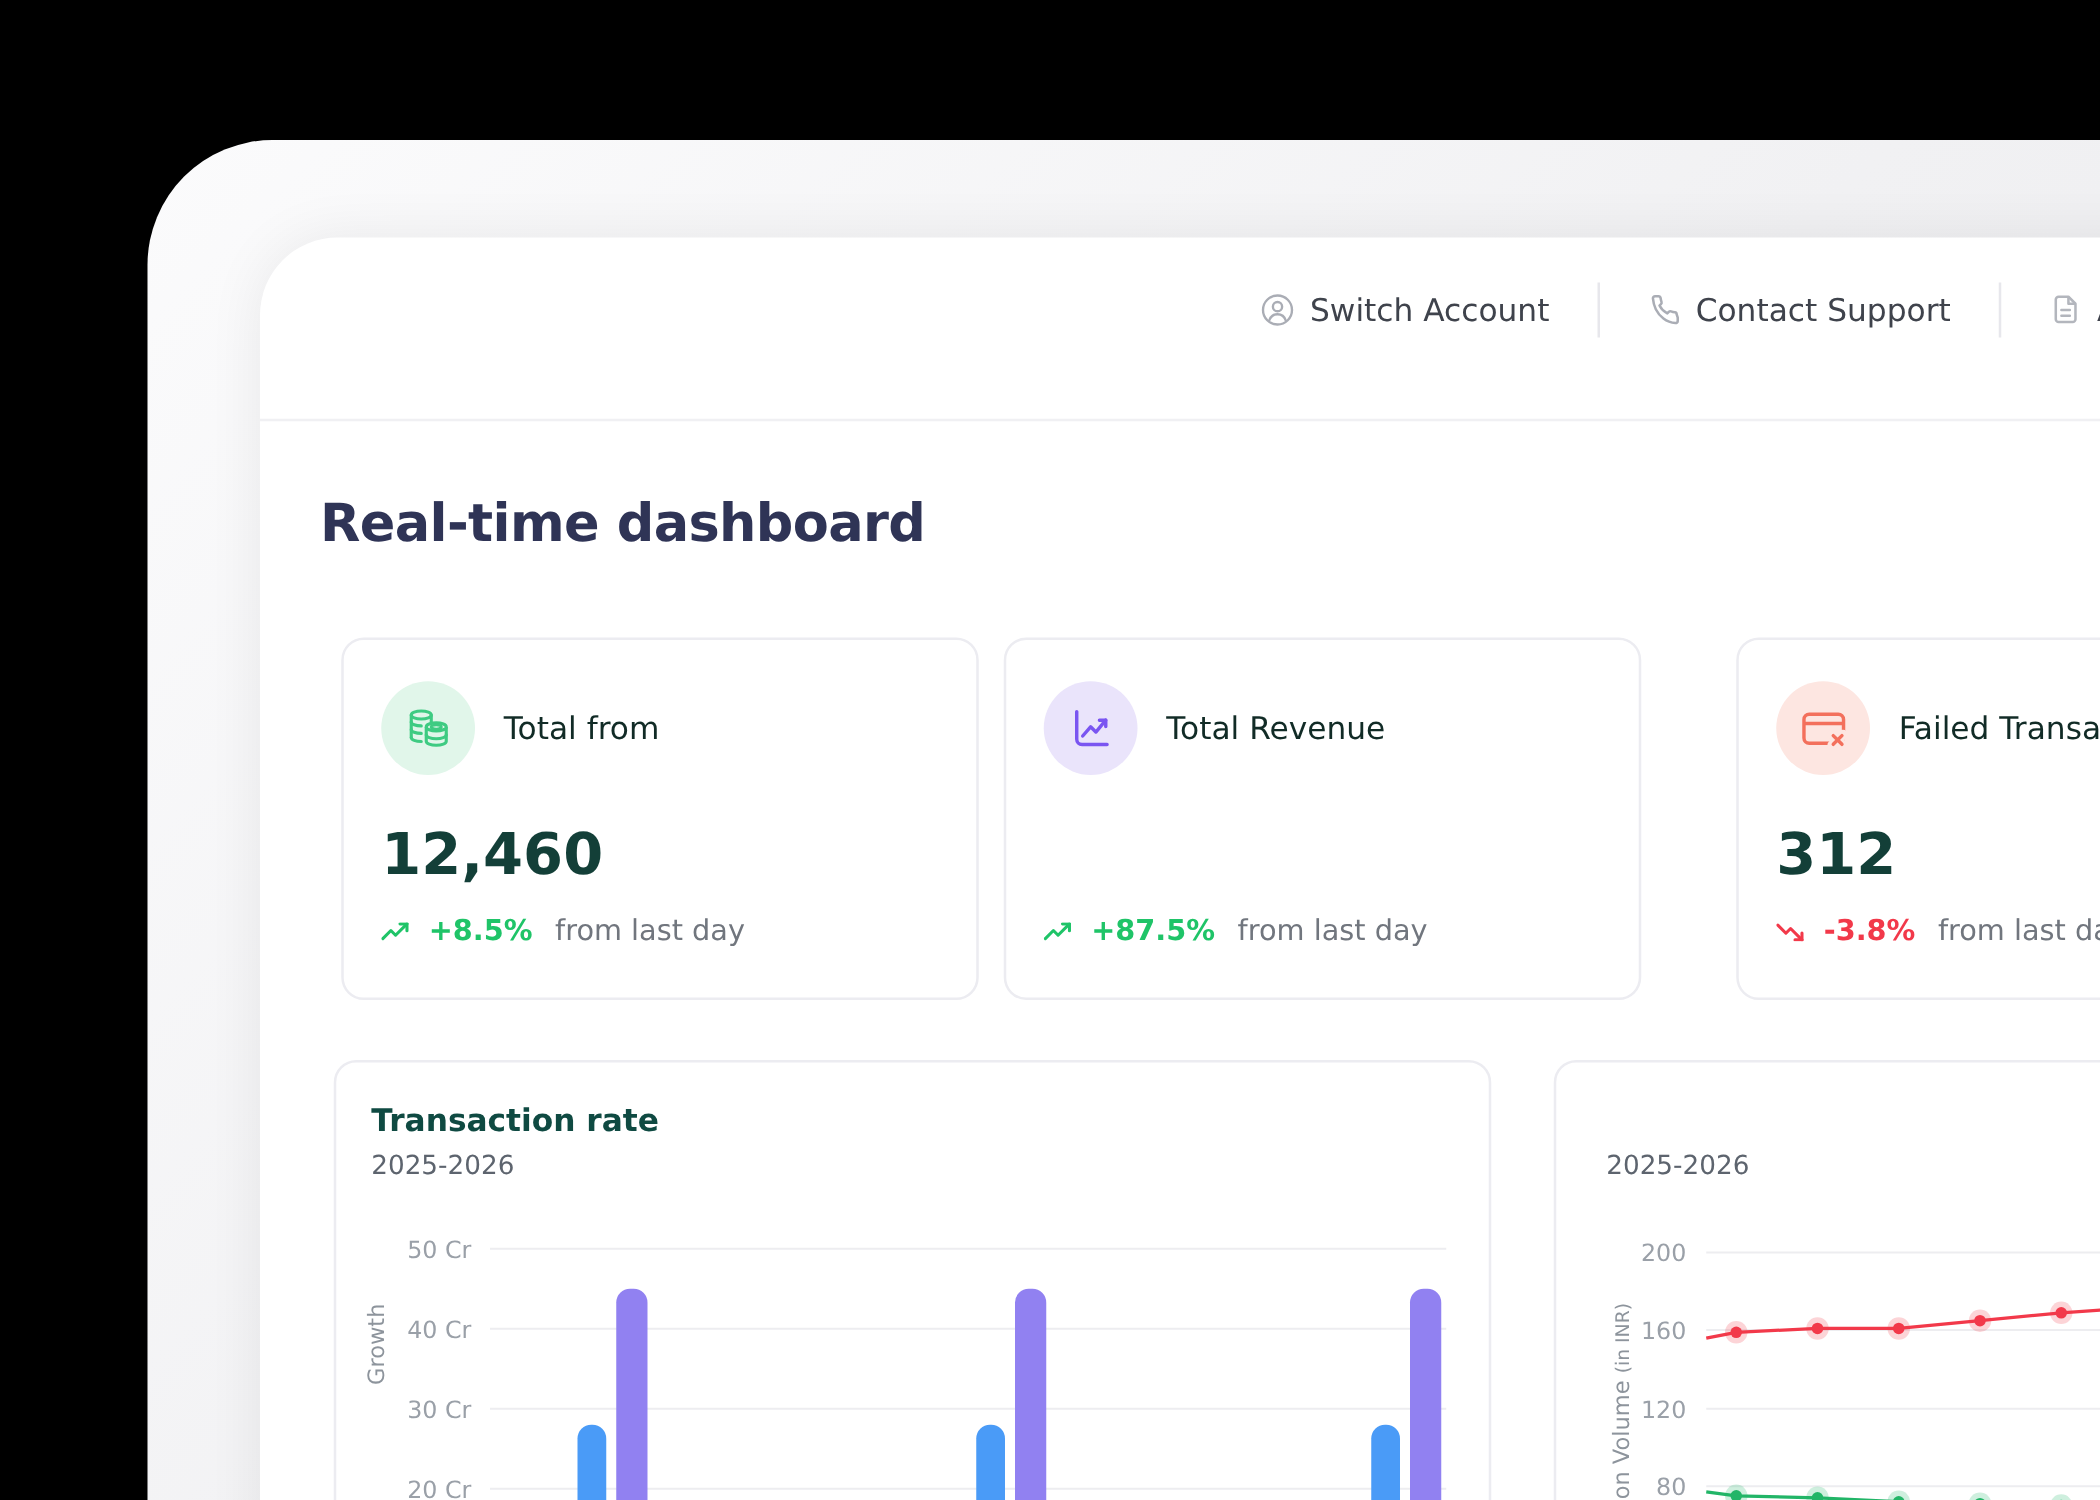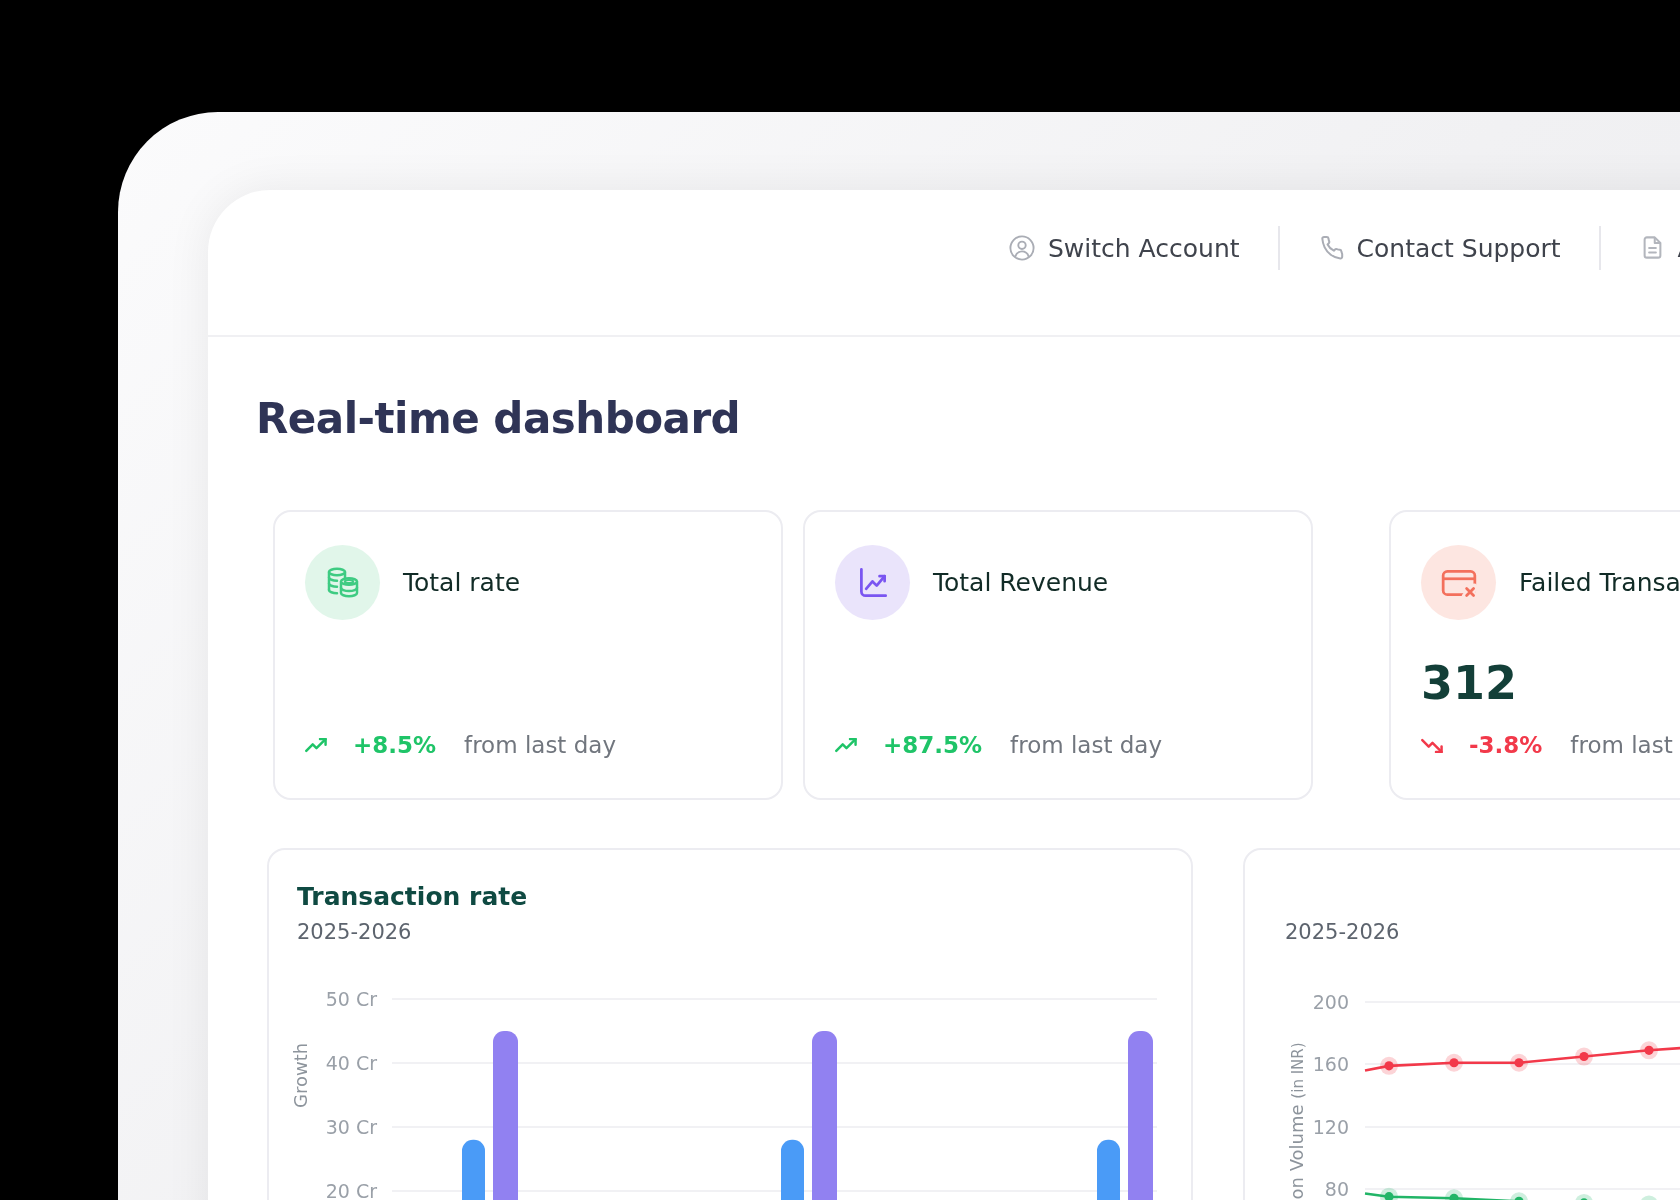--- a/index.html
+++ b/index.html
@@ -51,21 +51,21 @@
   }
   .stat-label {
     position:absolute; left:128px; top:56px; font-size:25px; color:#112b26; font-weight:500;
     white-space:nowrap;
   }
   .stat-value {
     position:absolute; left:30px; top:144px; font-size:46px; font-weight:700; color:#133f38;
     white-space:nowrap;
   }
   .stat-change {
-    position:absolute; left:30px; top:220px; display:flex; align-items:center; gap:24px;
+    position:absolute; left:30px; top:220px; display:flex; align-items:center; gap:14px;
     font-size:23px; white-space:nowrap;
   }
   .stat-change .pct { font-weight:600; }
   .stat-change .note { color:#71767e; margin-left:4px; }
   
   .chart-card {
     position:absolute; top:848px; height:530px;
     background:#fff; border:2px solid #ececf1; border-radius:18px;
   }
   .chart-card.left  { left:267px;  width:926px; }
@@ -122,21 +122,22 @@
     <svg width="40" height="40" viewBox="0 0 40 40" fill="none">
       <ellipse cx="14" cy="9" rx="8" ry="3.2" stroke="#3ecb82" stroke-width="2.5"></ellipse>
       <path d="M6 9v18M22 9v7" stroke="#3ecb82" stroke-width="2.5" stroke-linecap="round"></path>
       <path d="M6 14.5c0 1.8 3.6 3.2 8 3.2M6 20.5c0 1.8 3.6 3.2 8 3.2M6 27c0 1.8 3.6 3.2 8 3.2" stroke="#3ecb82" stroke-width="2.5" stroke-linecap="round"></path>
       <path d="M18 18.5V30c0 1.8 3.6 3.2 8 3.2s8-1.4 8-3.2V18.5" fill="#e1f6ea" stroke="#3ecb82" stroke-width="2.5"></path>
       <ellipse cx="26" cy="18.5" rx="8" ry="3.2" fill="#e1f6ea" stroke="#3ecb82" stroke-width="2.5"></ellipse>
       <ellipse cx="26" cy="18.5" rx="4.2" ry="1.6" stroke="#3ecb82" stroke-width="2"></ellipse>
       <path d="M18 24.8c0 1.8 3.6 3.2 8 3.2s8-1.4 8-3.2" stroke="#3ecb82" stroke-width="2.5" stroke-linecap="round"></path>
     </svg>
   </div>
-  <div class="stat-label">Total rate</div>
+  <div class="stat-label">Total from</div>
+  <div class="stat-value">12,460</div>
   <div class="stat-change">
     <svg width="24" height="15" viewBox="0 0 22 14" fill="none">
       <path d="M1 12L7 6l3.5 3.5L19 1" stroke="#1fc468" stroke-width="2.3" stroke-linecap="round" stroke-linejoin="round"></path>
       <path d="M13.8 1H19v5.2" stroke="#1fc468" stroke-width="2.3" stroke-linecap="round" stroke-linejoin="round"></path>
     </svg>
     <span class="pct" style="color:#1fc468;">+8.5%</span>
     <span class="note">from last day</span>
   </div>
 </div>
 

